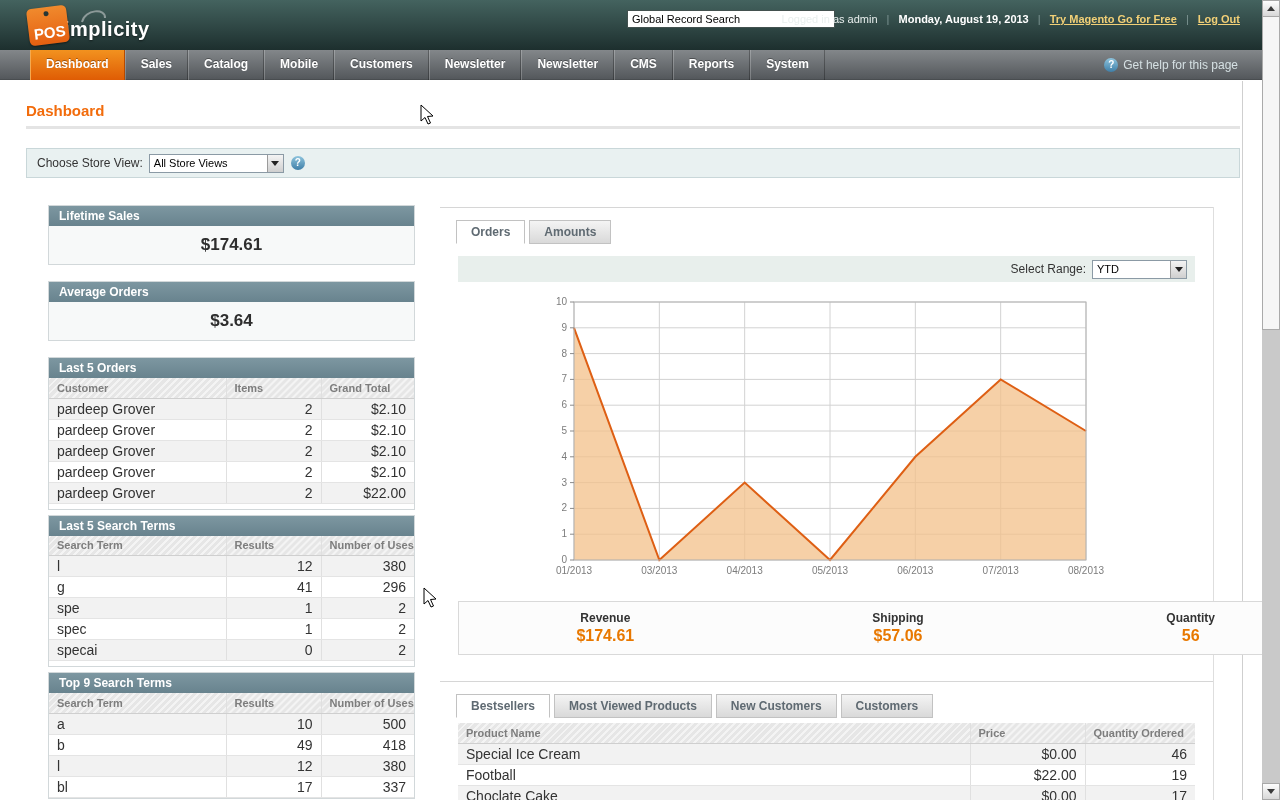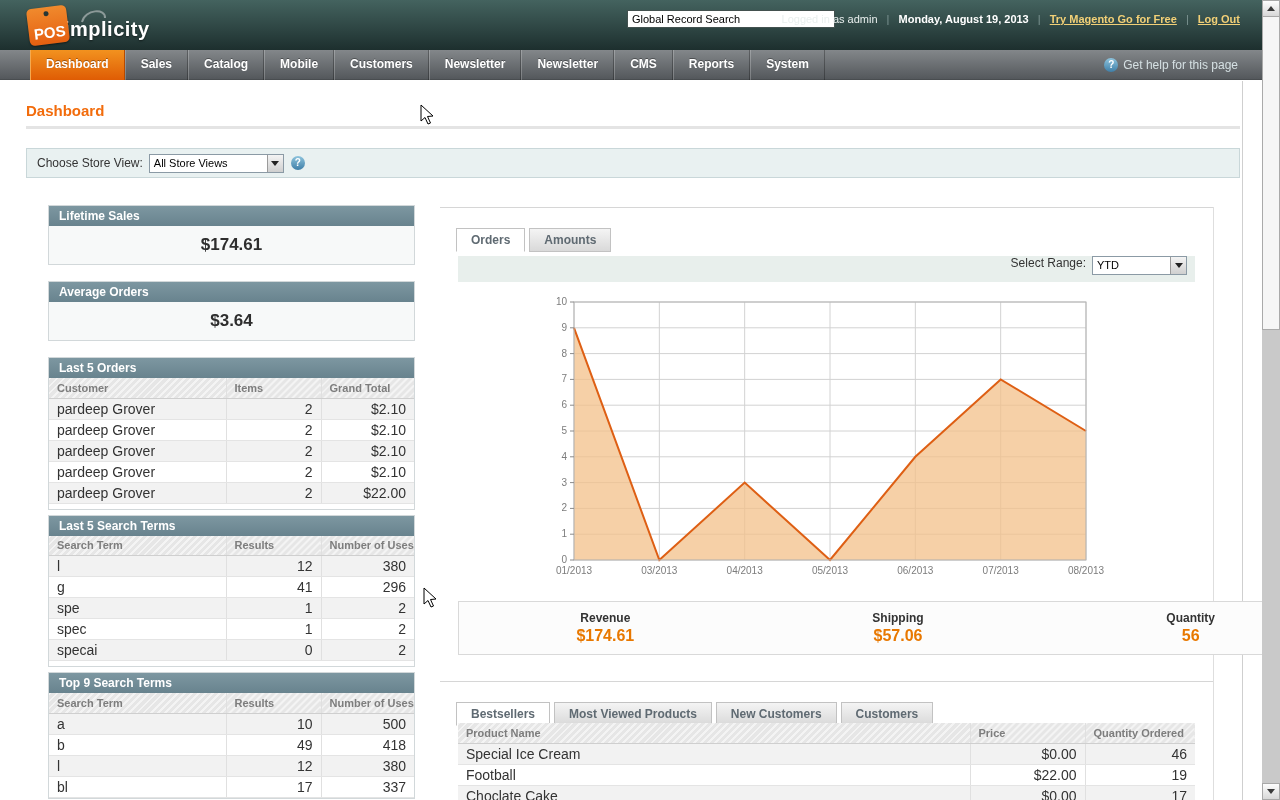--- a/index.html
+++ b/index.html
@@ -81,28 +81,28 @@
     border-bottom:1px solid #cfcfcf; }
   table.grid th + th, table.grid td + td { border-left:1px solid #e0e0e0; }
   table.grid td { height:21px; font-size:14px; color:#333; padding:0 8px; white-space:nowrap;
     overflow:hidden; border-bottom:1px solid #e4e4e4; background:#fff; }
   table.grid tr.odd td { background:#f2f2f2; }
   table.grid td.num { text-align:right; }
   .grid-pad { height:5px; background:#fff; }
 
   
   #orders-panel { position:absolute; left:440px; top:207px; width:773px; border-top:1px solid #d6d6d6; }
-  .tabs-row { display:flex; gap:4px; padding-left:16px; margin-top:20px; height:24px; }
+  .tabs-row { display:flex; gap:4px; padding-left:16px; margin-top:12px; height:24px; }
   .tab { height:24px; line-height:22px; padding:0 14px; font-size:12px; font-weight:bold;
     color:#5f6a72; border:1px solid #c2c2c2; background:linear-gradient(#f4f4f4,#d9d9d9);
     cursor:pointer; }
   .tab.active { background:#fff; border-bottom-color:#fff; }
 
   #range-bar { position:absolute; left:18px; top:48px; width:737px; height:26px; background:#e8efec;
-    display:flex; align-items:flex-start; justify-content:flex-end; padding-right:8px; gap:6px; }
+    display:flex; align-items:center; justify-content:flex-end; padding-right:8px; gap:6px; }
   #range-bar .lbl { font-size:12px; color:#333; }
   #range-select { width:95px; }
 
   #chart-wrap { position:absolute; left:106px; top:85px; width:560px; height:292px; }
 
   #totals-box { position:absolute; left:18px; top:393px; width:880px; height:54px;
     border:1px solid #d9d9d9; background:#fcfcfc; display:flex; }
   .total-cell { flex:1; text-align:center; padding-top:9px; }
   .total-cell .t-lbl { font-size:12px; font-weight:bold; color:#333; display:block; }
   .total-cell .t-val { font-size:16px; font-weight:bold; color:#e87800; display:block; margin-top:2px; }

